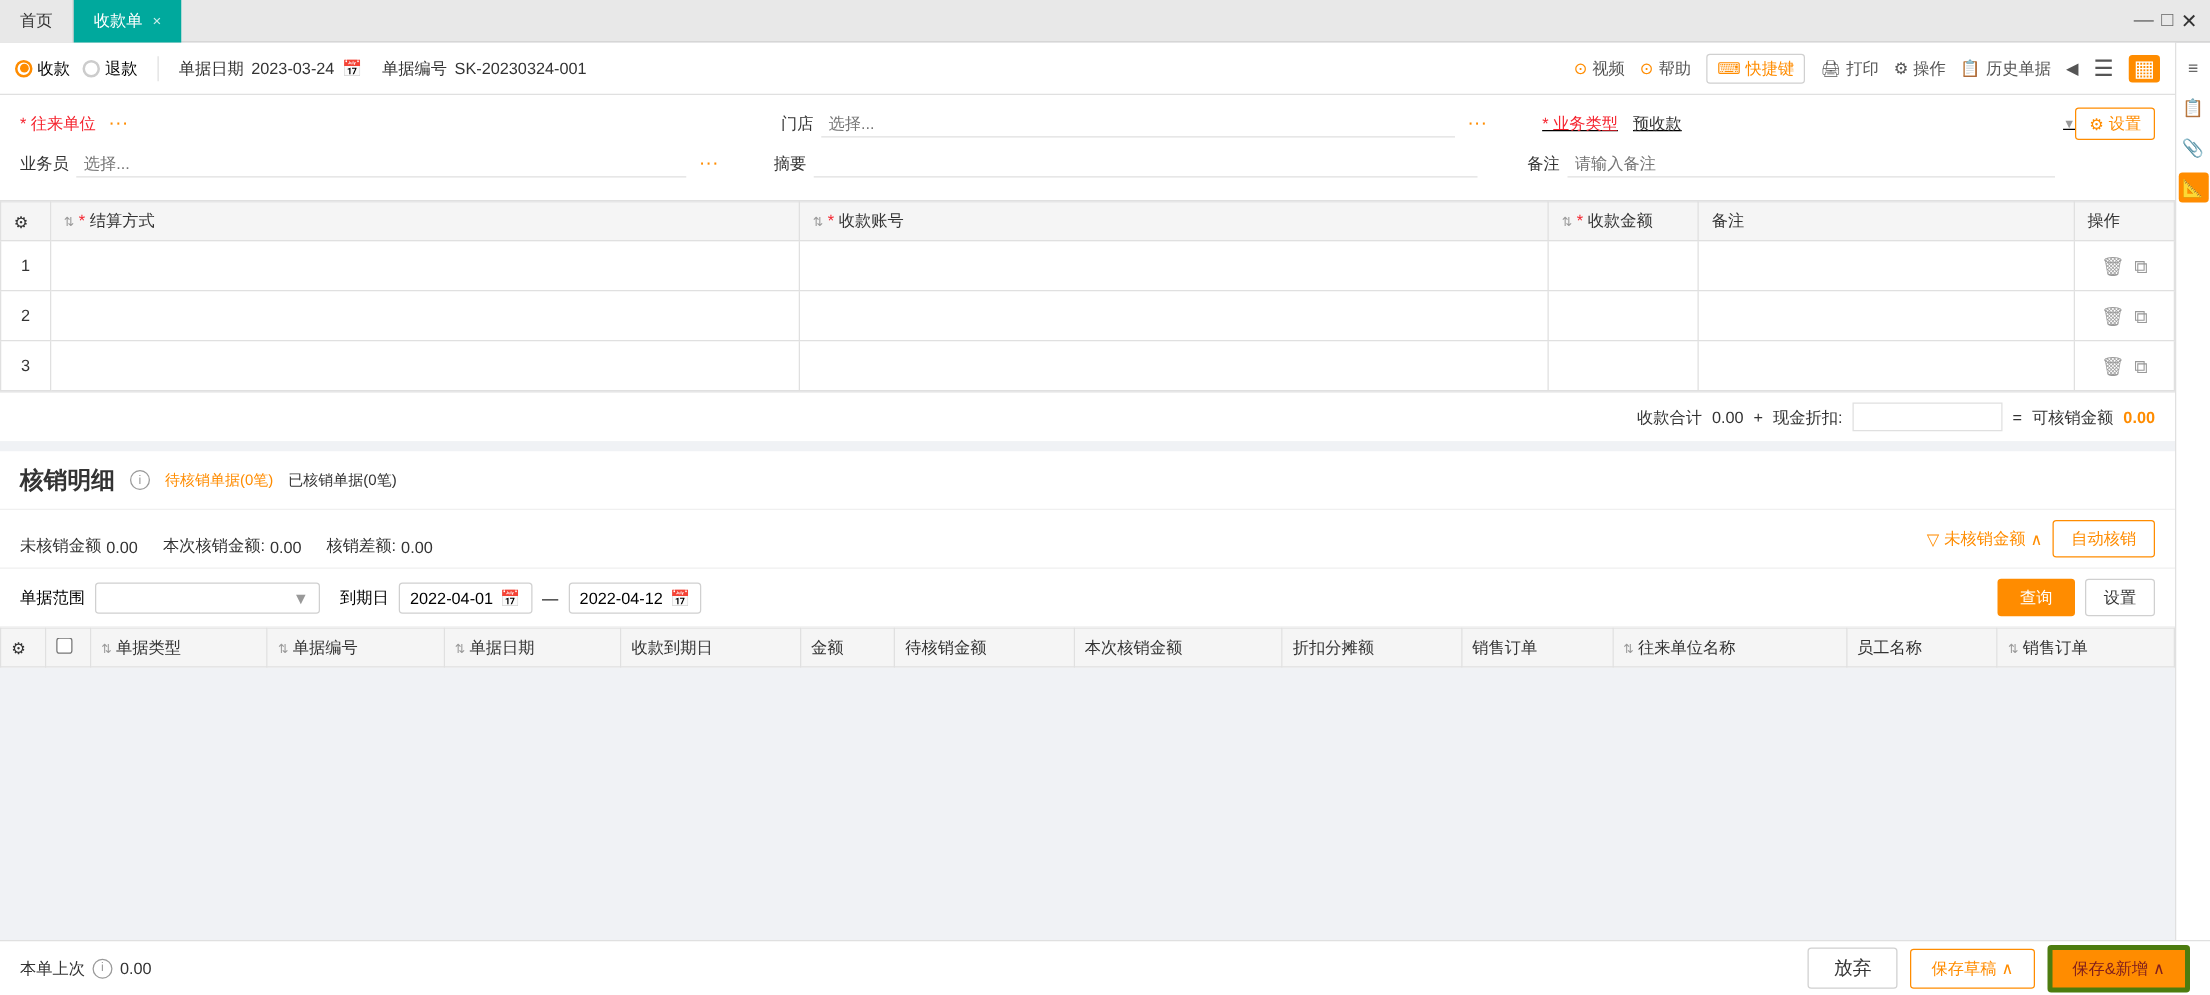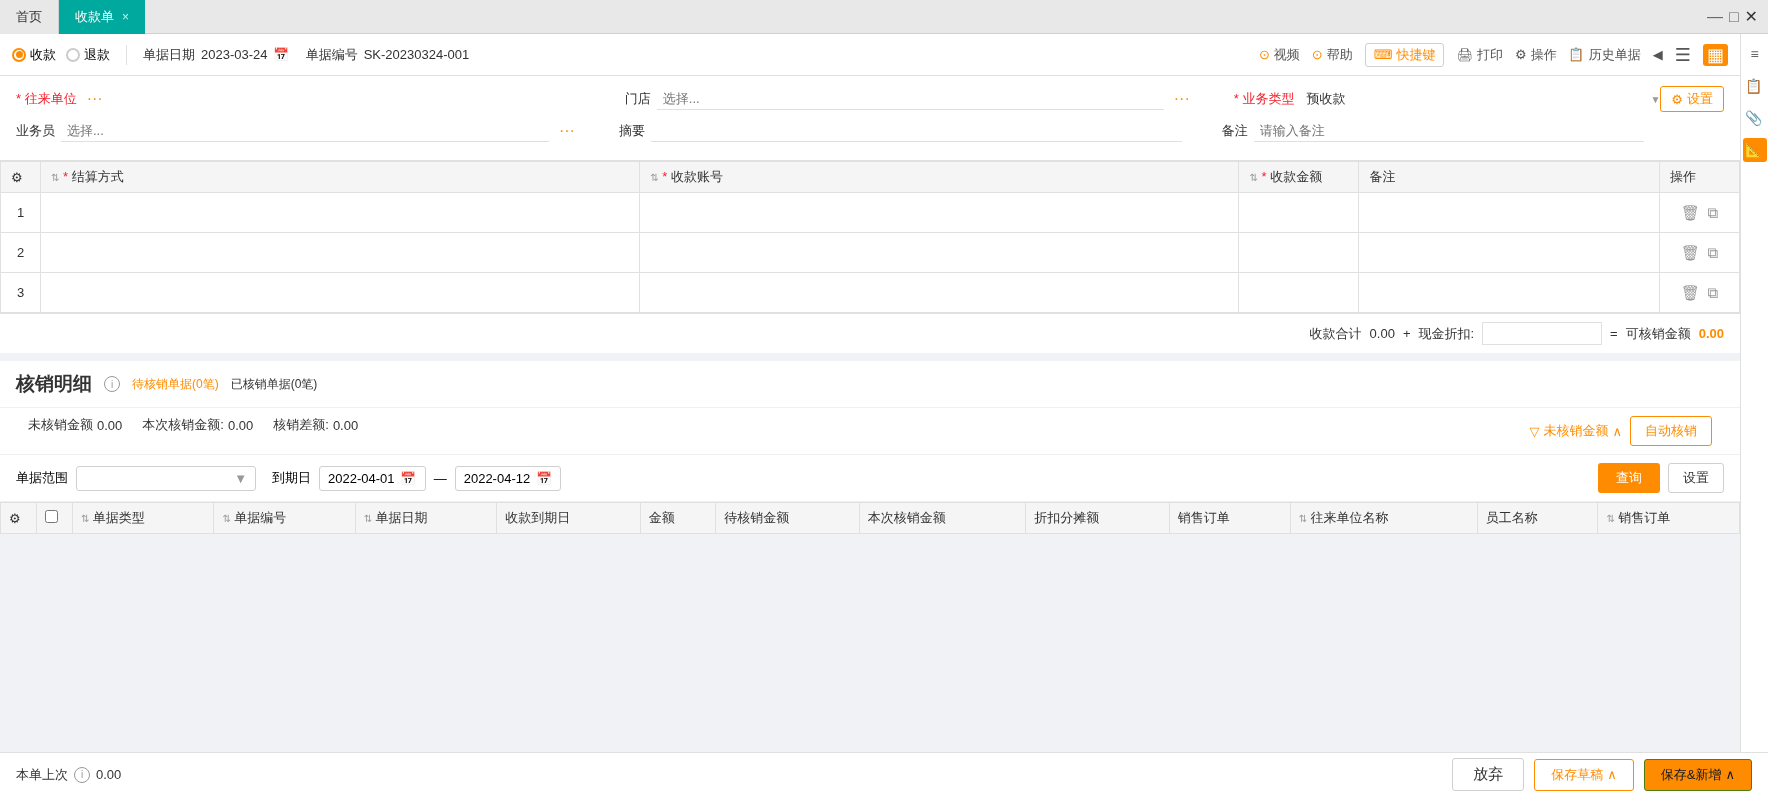--- a/index.html
+++ b/index.html
@@ -103,21 +103,21 @@
     .section-title { font-size: 19px; font-weight: bold; color: #333; }
     .info-icon {
       width: 16px; height: 16px; border-radius: 50%; border: 1px solid #999;
       display: inline-flex; align-items: center; justify-content: center;
       font-size: 10px; color: #999; cursor: pointer;
     }
     .tab-link { color: #ff8c00; cursor: pointer; font-size: 12px; }
     .tab-link-normal { color: #333; cursor: pointer; font-size: 12px; }
 
     .reconcile-stats {
-      display: flex; align-items: flex-start; padding: 8px 28px; gap: 20px;
+      display: flex; align-items: flex-end; padding: 8px 16px; gap: 20px;
       border-bottom: 1px solid #f0f0f0;
     }
     .stat-item { display: flex; align-items: center; gap: 4px; color: #333; }
 
     .reconcile-filter {
       display: flex; align-items: center; padding: 8px 16px; gap: 16px;
       border-bottom: 1px solid #f0f0f0; position: relative;
     }
     .filter-right { margin-left: auto; display: flex; align-items: center; gap: 8px; }
     .filter-label { color: #ff8c00; cursor: pointer; display: flex; align-items: center; gap: 4px; }
@@ -164,21 +164,21 @@
     .btn-abandon {
       background: #fff; border: 1px solid #d0d0d0; color: #333; border-radius: 3px;
       padding: 6px 20px; cursor: pointer; font-size: 15px;
     }
     .btn-save-draft {
       background: #fff; border: 1px solid #ff8c00; color: #ff8c00; border-radius: 3px;
       padding: 6px 16px; cursor: pointer; font-size: 13px;
       display: flex; align-items: center; gap: 4px;
     }
     .btn-save-new {
-      background: #ff8c00; border: 1px solid #4d7c0f; color: #0f172a; border-radius: 3px;
+      background: #ff8c00; border: 4px solid #4d7c0f; color: #7f1d1d; border-radius: 3px;
       padding: 6px 16px; cursor: pointer; font-size: 13px;
       display: flex; align-items: center; gap: 4px;
     }
 
     
     .right-sidebar {
       position: fixed; right: 0; top: 34px; bottom: 44px;
       width: 28px; background: #fff; border-left: 1px solid #e0e0e0;
       display: flex; flex-direction: column; align-items: center; padding-top: 8px; gap: 8px;
     }
@@ -280,21 +280,21 @@
       </div>
       <div style="width:40px;"></div>
 
       <div class="form-field" style="flex:2;">
         <span class="form-field-label normal">门店</span>
         <input class="form-input" type="text" placeholder="选择..." style="">
         <span class="more-btn">···</span>
       </div>
       <div style="width:40px;"></div>
 
-      <div class="form-field" style="flex:1.5;">
+      <div class="form-field" style="flex:1.5;text-decoration:underline;">
         <span class="form-field-label">* <span>业务类型</span></span>
         <span style="color:#333;flex:1;padding:3px 6px;">预收款</span>
         <span class="chevron-down">▼</span>
       </div>
       <button class="btn-settings">
         <span>⚙</span>
         <span>设置</span>
       </button>
     </div>
     <div class="form-row">

